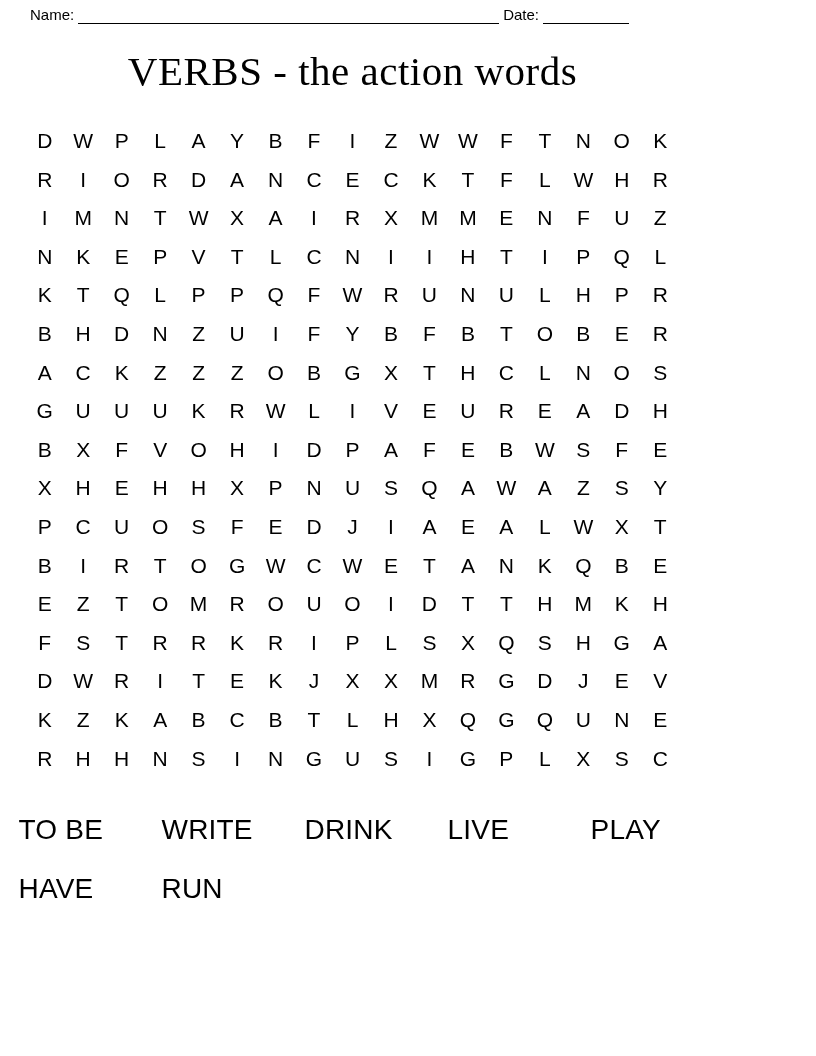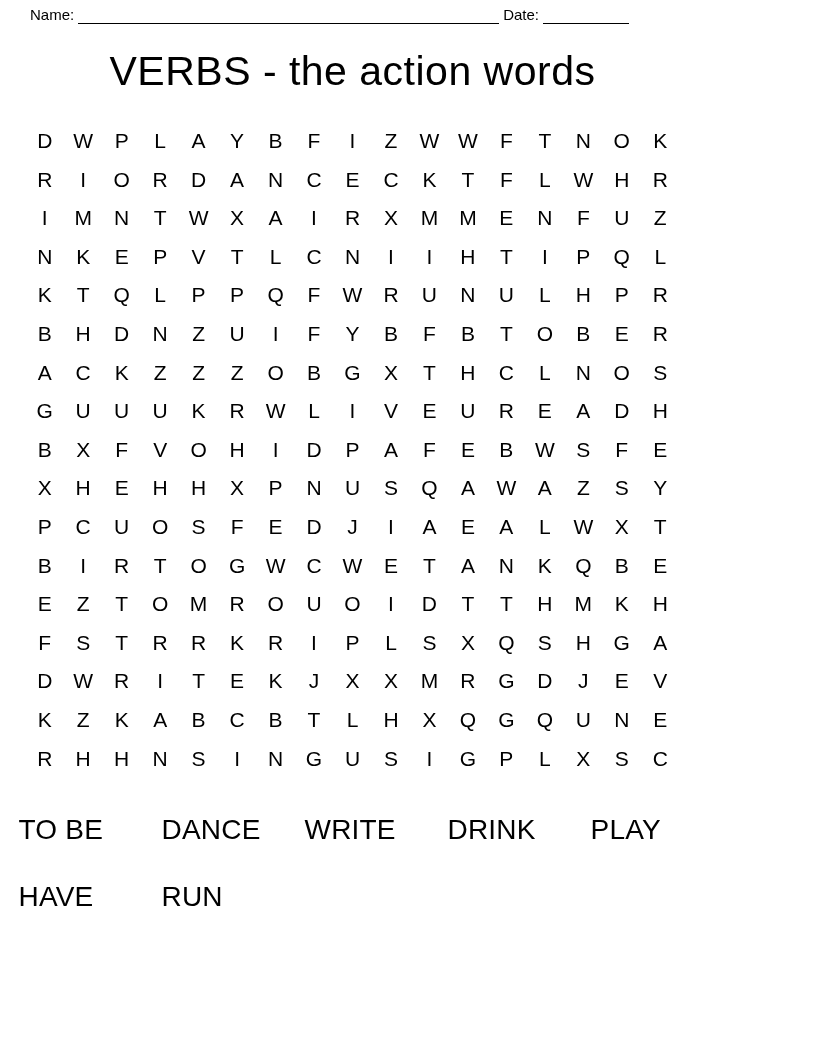--- a/index.html
+++ b/index.html
@@ -43,21 +43,21 @@
     margin: 0 4px;
   }
   .rule-name { flex: 1 1 auto; }
   .rule-date { width: 86px; flex: 0 0 auto; }
 
   
   .title {
     text-align: center;
     font-size: 41px;
     font-weight: normal;
-    font-family: Liberation Sans, sans-serif;
+    font-family: Liberation Serif, serif;
     letter-spacing: 0.5px;
     margin: 22px 0 0 0;
     padding: 0;
     line-height: 50px;
   }
 
   
   .grid {
     margin: 26px auto 0 auto;
     width: 654px;
@@ -73,21 +73,21 @@
     color: #000;
     user-select: none;
   }
 
   
   .wordlist {
     margin: 22px auto 0 auto;
     width: 700px;
     display: grid;
     grid-template-columns: 143px 143px 143px 143px 128px;
-    row-gap: 8px;
+    row-gap: 0px;
     padding-left: 16px;
     box-sizing: border-box;
   }
   .word {
     font-size: 28px;
     line-height: 59px;
     font-family: "Liberation Sans", sans-serif;
     letter-spacing: 0.2px;
     white-space: nowrap;
   }
@@ -394,22 +394,22 @@
       <div class="cell">G</div>
       <div class="cell">P</div>
       <div class="cell">L</div>
       <div class="cell">X</div>
       <div class="cell">S</div>
       <div class="cell">C</div>
     </div>
 
   <div class="wordlist" id="wordlist">
       <div class="word">TO BE</div>
-      <div class="word">DANCE</div>
       <div class="word">WRITE</div>
       <div class="word">DRINK</div>
+      <div class="word">LIVE</div>
       <div class="word">PLAY</div>
       <div class="word">HAVE</div>
       <div class="word">RUN</div>
       <div class="word word-empty"></div>
     </div>
 
 </div>
 
 </body></html>

